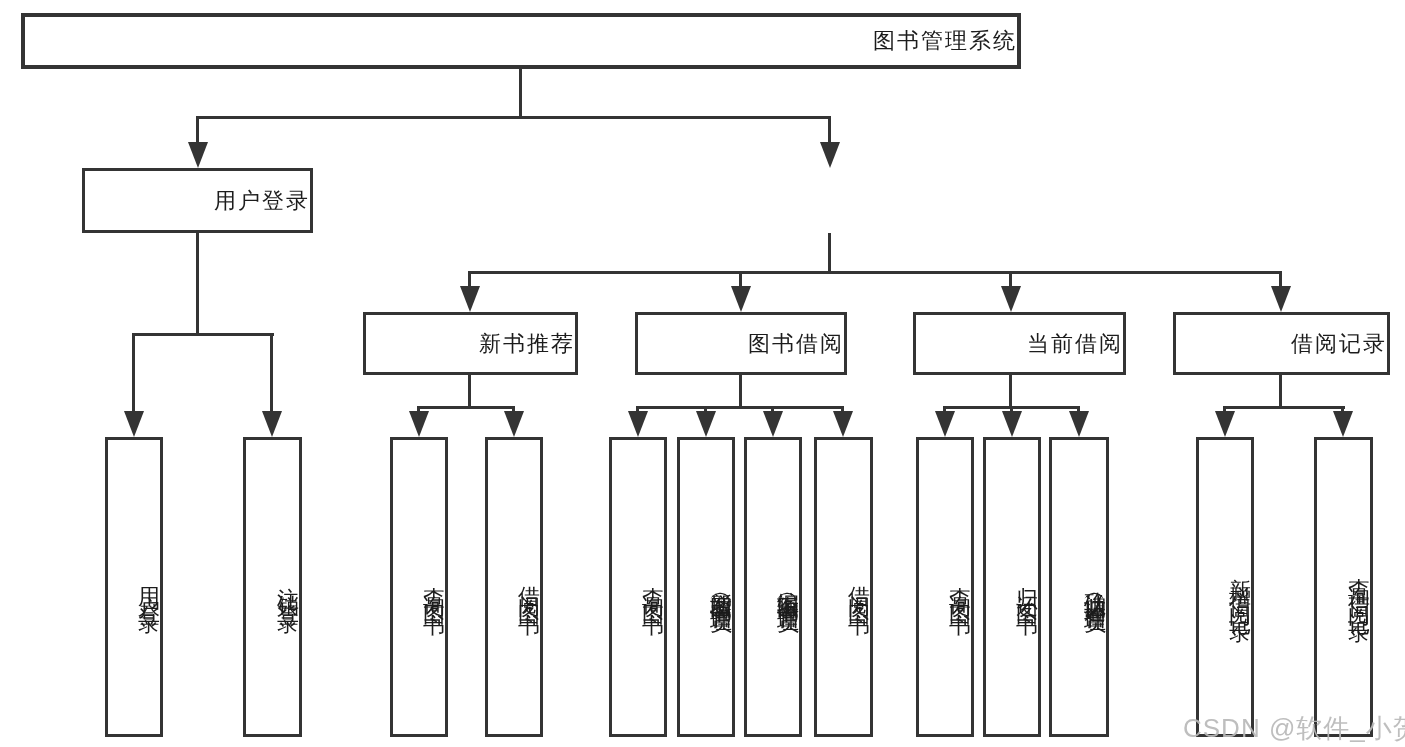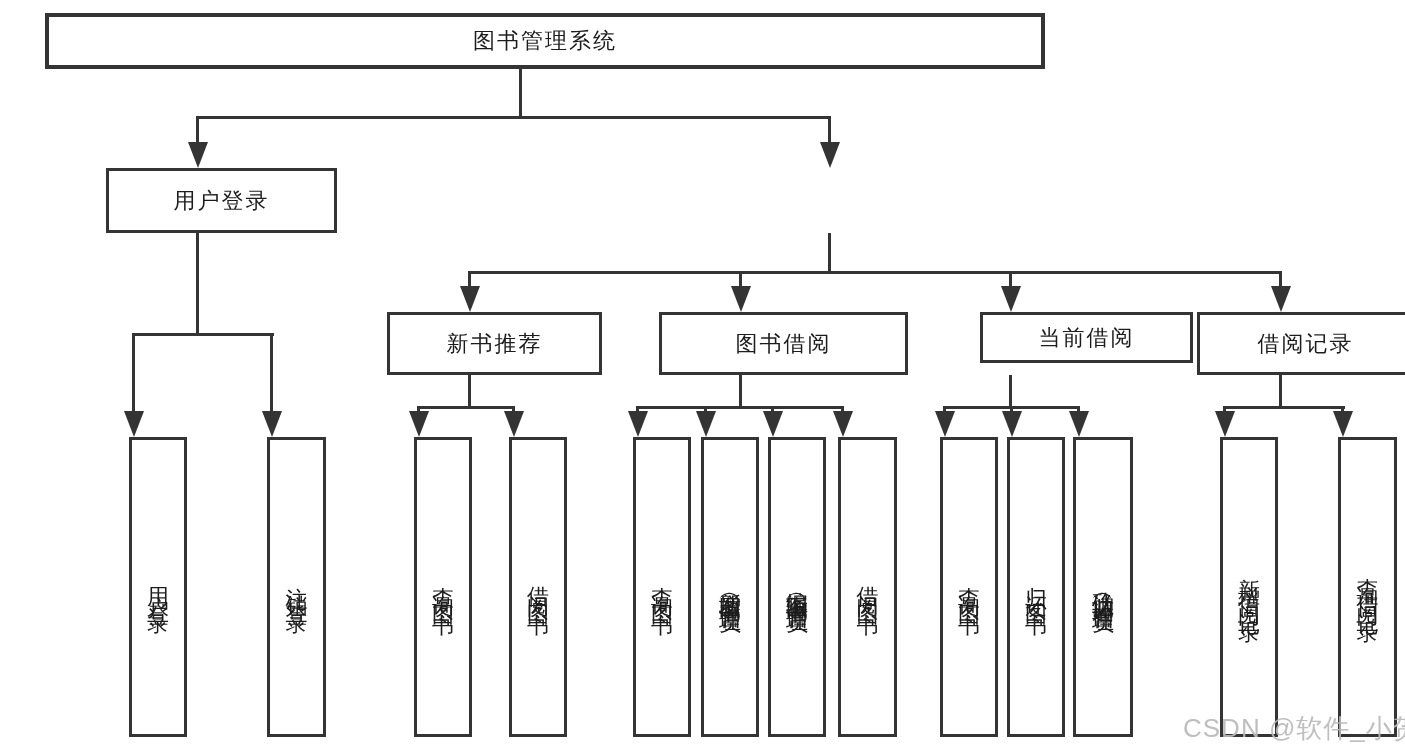--- a/index.html
+++ b/index.html
@@ -2,22 +2,22 @@
 <html><head>
 <meta charset="utf-8">
 <style>
   html,body{margin:0;padding:0;background:#ffffff;}
   #stage{
     position:relative;width:1405px;height:747px;background:#ffffff;overflow:hidden;
     font-family:"Liberation Sans","DejaVu Sans",sans-serif;color:#1c1c1c;
   }
   .box{
     position:absolute;background:#ffffff;border:3px solid #343434;box-sizing:border-box;
-    display:flex;align-items:center;justify-content:center;
-    font-size:22px;letter-spacing:2px;white-space:nowrap;margin-left:24px;
+    display:flex;align-items:center;justify-content:flex-end;
+    font-size:22px;letter-spacing:2px;white-space:nowrap;
   }
   .box.root{border-width:4px;font-size:22px;}
   .leaf{letter-spacing:0;}
   .vtext{
     writing-mode:vertical-rl;text-orientation:mixed;
     letter-spacing:9px;font-size:22px;line-height:1;
   }
   .leaf.long .vtext{letter-spacing:3px;}
   .vline,.hline{position:absolute;background:#343434;}
   .vline{width:3px;}
@@ -66,24 +66,24 @@
   <div class="vline" style="left:739px;top:271px;height:18px;"></div>
   <div class="arrowhead" style="left:731px;top:286px;"></div>
   <div class="vline" style="left:1009px;top:271px;height:18px;"></div>
   <div class="arrowhead" style="left:1001px;top:286px;"></div>
   <div class="vline" style="left:1279px;top:271px;height:18px;"></div>
   <div class="arrowhead" style="left:1271px;top:286px;"></div>
 
   <div class="box" style="left:363px;top:312px;width:215px;height:63px;">
     <span>新书推荐</span>
   </div>
-  <div class="box" style="left:635px;top:312px;width:249px;height:63px;">
+  <div class="box" style="left:635px;top:312px;width:212px;height:63px;">
     <span>图书借阅</span>
   </div>
-  <div class="box" style="left:956px;top:312px;width:213px;height:51px;">
+  <div class="box" style="left:913px;top:312px;width:213px;height:63px;">
     <span>当前借阅</span>
   </div>
   <div class="box" style="left:1173px;top:312px;width:217px;height:63px;">
     <span>借阅记录</span>
   </div>
 
   <div class="vline" style="left:468px;top:375px;height:33px;"></div>
   <div class="hline" style="left:417px;top:406px;width:98px;"></div>
   <div class="vline" style="left:417px;top:406px;height:9px;"></div>
   <div class="arrowhead" style="left:409px;top:411px;"></div>

